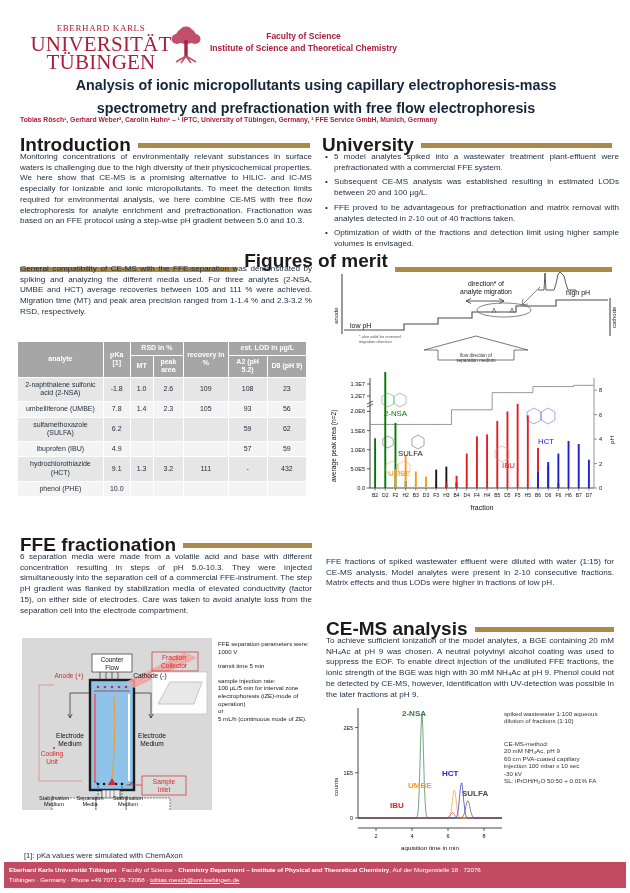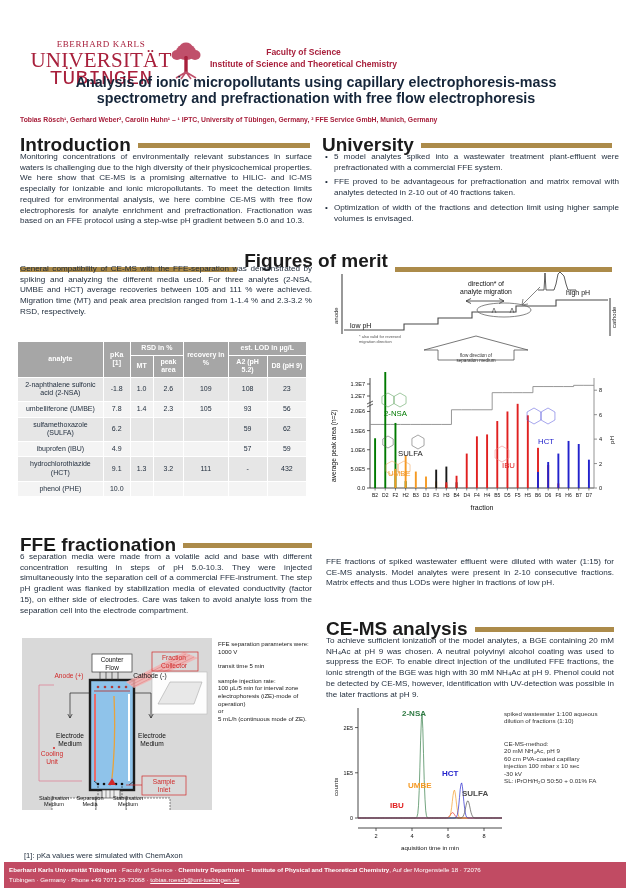--- a/index.html
+++ b/index.html
@@ -2,29 +2,29 @@
 <html><head>
 <meta charset="utf-8">
 <style>
   html,body{margin:0;padding:0;background:#f0f0f0;}
   body{font-family:"Liberation Sans",sans-serif;}
   #poster{
     position:relative;width:630px;height:893px;background:#ffffff;
     overflow:hidden;box-sizing:border-box;
   }
   
-  .hdr{position:absolute;left:0;top:16px;width:630px;height:60px;}
+  .hdr{position:absolute;left:0;top:0;width:630px;height:60px;}
   .logo{position:absolute;left:26px;top:24px;width:150px;color:#a8203c;line-height:1;}
   .logo .l1{font-family:"Liberation Serif",serif;font-size:9px;letter-spacing:.6px;text-align:center;}
   .logo .l2{font-family:"Liberation Serif",serif;font-size:21px;letter-spacing:.2px;text-align:center;margin-top:1px;}
-  .logo .l3{font-family:Liberation Mono, monospace;font-size:21px;letter-spacing:.2px;text-align:center;margin-top:-3px;}
+  .logo .l3{font-family:Liberation Serif, serif;font-size:21px;letter-spacing:.2px;text-align:center;margin-top:-3px;}
   .crest{position:absolute;left:168px;top:26px;width:36px;height:38px;}
   .facbox{position:absolute;left:210px;top:30px;color:#a8203c;font-size:8.5px;font-weight:bold;line-height:12px;text-align:center;}
   .title{position:absolute;left:30px;top:74px;width:572px;text-align:center;
-         font-size:14.3px;font-weight:bold;color:#16263a;line-height:16px;}
+         font-size:14.3px;font-weight:bold;color:#16263a;line-height:23px;}
   .authors{position:absolute;left:20px;top:116px;width:592px;text-align:left;
          font-size:6.8px;color:#a8203c;font-weight:bold;}
   
   .sec{position:absolute;display:flex;align-items:center;}
   .sec .st{font-size:19px;font-weight:bold;color:#1b1b1b;white-space:nowrap;}
   .sec .sr{flex:1;height:5px;background:#ac8b4a;margin-left:7px;}
   .sec .sl{flex:1;height:5px;background:#ac8b4a;margin-right:7px;}
   
   .para{position:absolute;font-size:8.1px;color:#1d2a3a;line-height:10.7px;text-align:justify;}
   ul.bul{position:absolute;margin:0;padding:0 0 16px 10px;list-style:none;
@@ -92,20 +92,21 @@
     <span class="sr"></span>
   </div>
   <div class="para" style="left:20px;top:152px;width:292px;">Monitoring concentrations of environmentally relevant substances in surface waters is challenging due to the high diversity of their physicochemical properties. We here show that CE-MS is a promising alternative to HILIC- and IC-MS especially for ionizable and ionic micropollutants. To meet the detection limits required for environmental analysis, we here combine CE-MS with free flow electrophoresis for analyte enrichment and prefractionation. Fractionation was based on an FFE protocol using a step-wise pH gradient between 5.0 and 10.3.</div>
 
   <div class="sec" style="left:322px;top:134px;width:290px;">
     <span class="st">University</span>
     <span class="sr"></span>
   </div>
   <ul class="bul" style="left:324px;top:152px;width:285px;">
     <li>5 model analytes spiked into a wastewater treatment plant-effluent were prefractionated with a commercial FFE system.</li>
+    <li>Subsequent CE-MS analysis was established resulting in estimated LODs between 20 and 100 µg/L.</li>
     <li>FFE proved to be advantageous for prefractionation and matrix removal with analytes detected in 2-10 out of 40 fractions taken.</li>
     <li>Optimization of width of the fractions and detection limit using higher sample volumes is envisaged.</li>
   </ul>
 
   <div class="sec" style="left:20px;top:250px;width:592px;align-items:flex-end;">
     <span class="sl"></span>
     <span class="st">Figures of merit</span>
     <span class="sr"></span>
   </div>
   <div class="para" style="left:20px;top:264px;width:292px;">General compatibility of CE-MS with the FFE-separation was demonstrated by spiking and analyzing the different media used. For three analytes (2-NSA, UMBE and HCT) average recoveries between 105 and 111 % were achieved. Migration time (MT) and peak area precision ranged from 1-1.4 % and 2.3-3.2 % RSD, respectively.</div>

